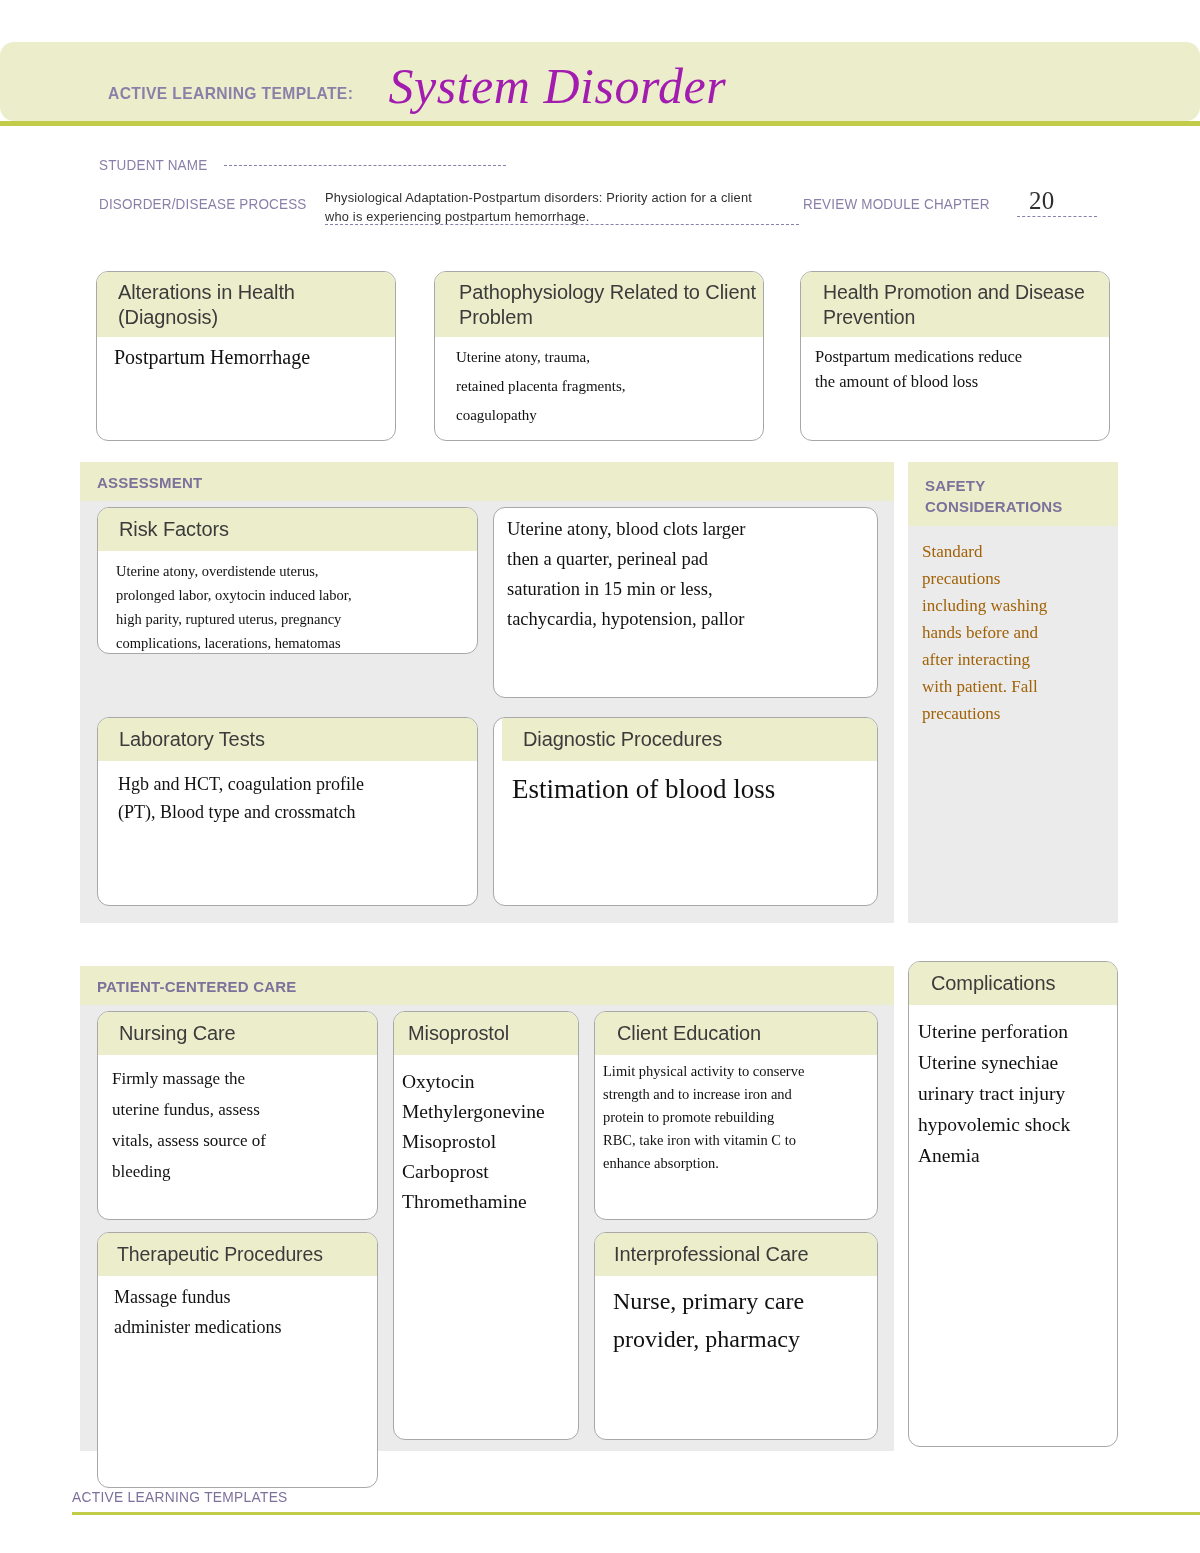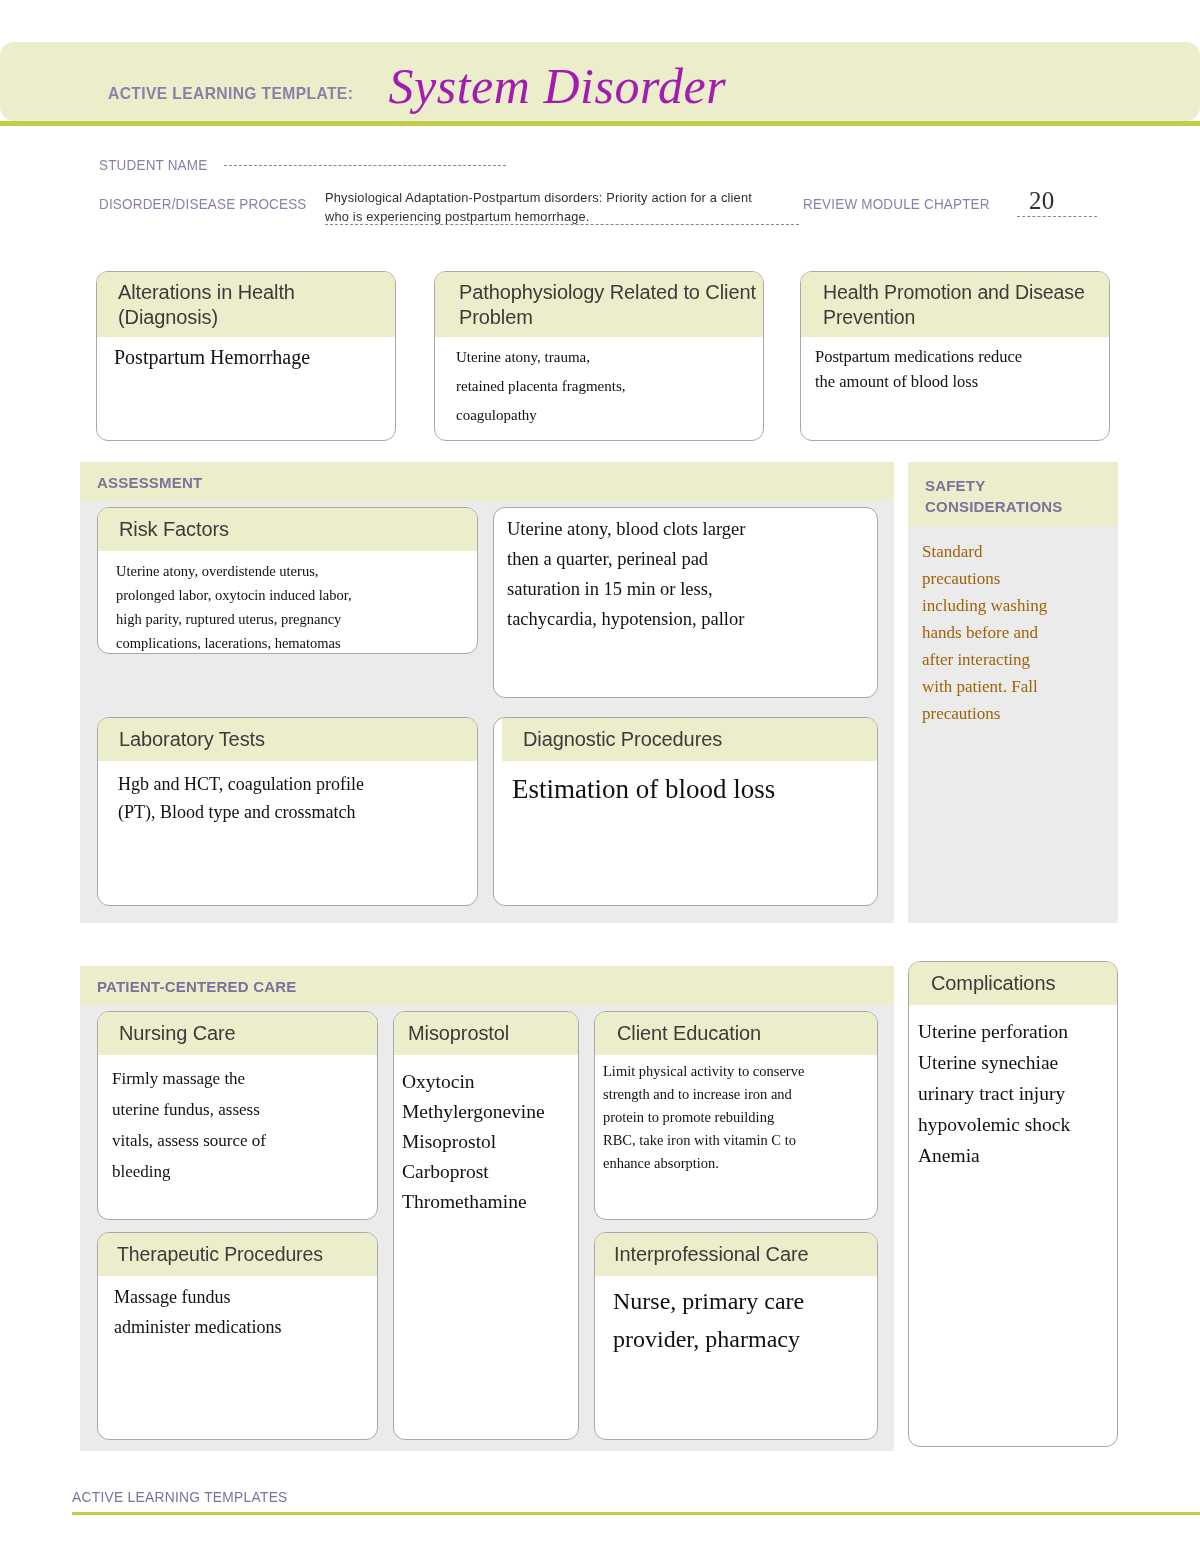--- a/index.html
+++ b/index.html
@@ -295,21 +295,21 @@
 
 <div class="card" style="left:594px; top:1011px; width:284px; height:209px;">
   <div class="card-head" style="font-size:20px; padding-left:22px;">Client Education</div>
   <div class="card-body" style="font-size:14.5px; line-height:23px; padding-left:8px; padding-top:5px;">Limit physical activity to conserve
 strength and to increase iron and
 protein to promote rebuilding
 RBC, take iron with vitamin C to
 enhance absorption.</div>
 </div>
 
-<div class="card" style="left:97px; top:1232px; width:281px; height:208px;">
+<div class="card" style="left:97px; top:1232px; width:281px; height:256px;">
   <div class="card-head" style="font-size:19.5px; padding-left:19px;">Therapeutic Procedures</div>
   <div class="card-body" style="font-size:18px; line-height:30px; padding-left:16px; padding-top:6px;">Massage fundus
 administer medications</div>
 </div>
 
 <div class="card" style="left:594px; top:1232px; width:284px; height:208px;">
   <div class="card-head" style="font-size:20px; padding-left:19px;">Interprofessional Care</div>
   <div class="card-body" style="font-size:24px; line-height:38px; padding-left:18px; padding-top:6px;">Nurse, primary care
 provider, pharmacy</div>
 </div>

